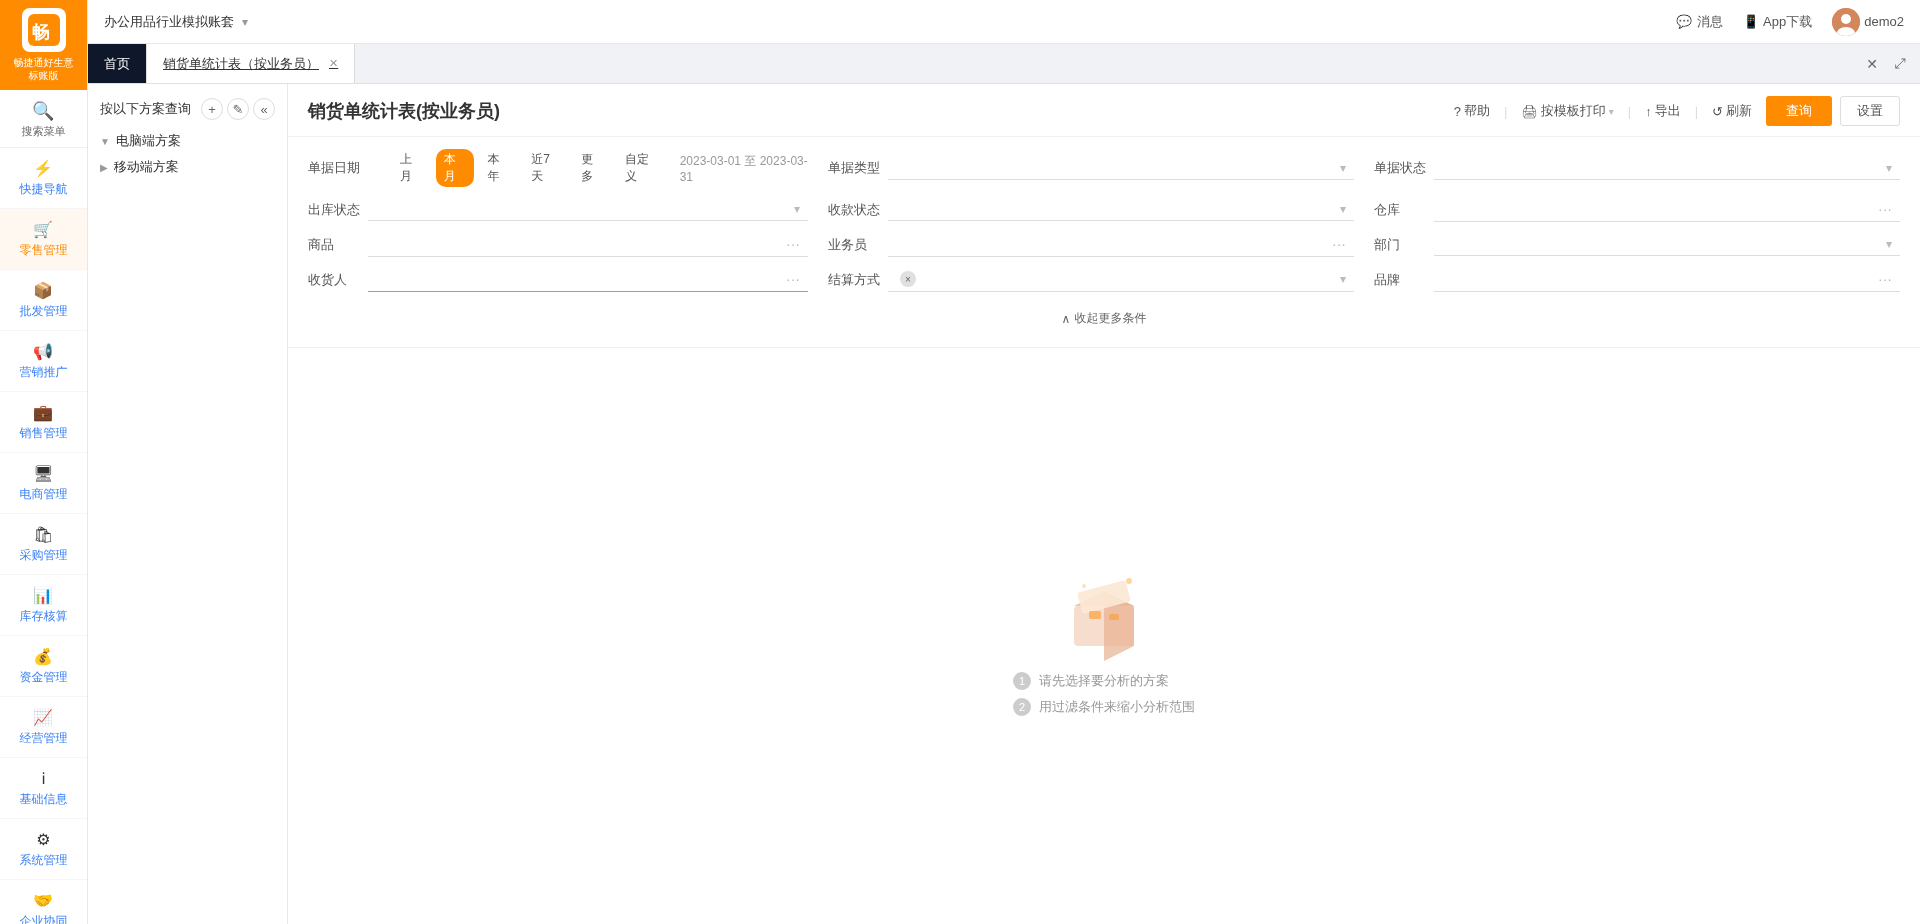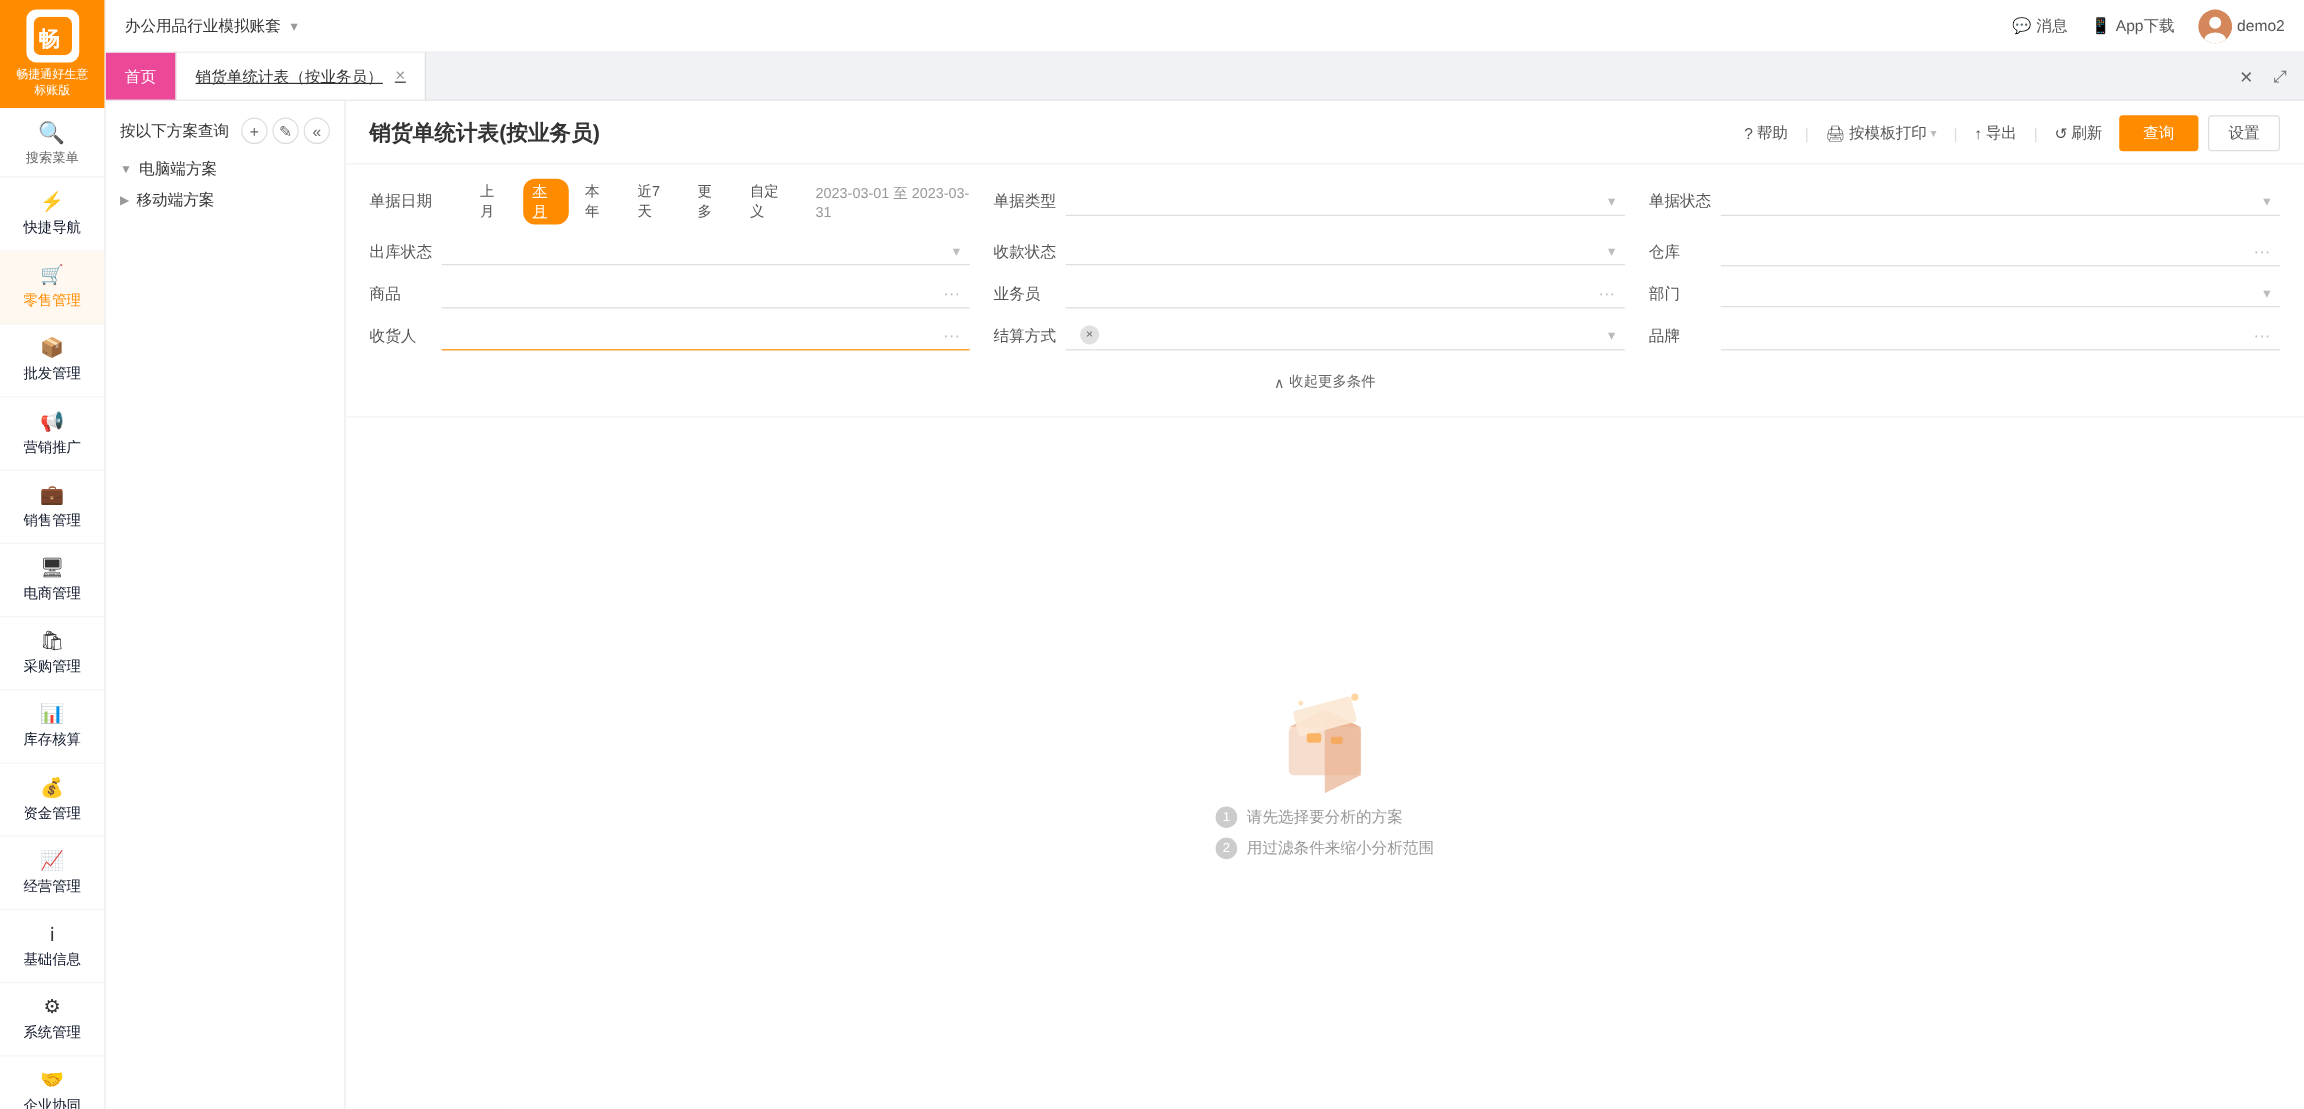--- a/index.html
+++ b/index.html
@@ -9,41 +9,41 @@
     .sidebar { width: 88px; background: #fff; display: flex; flex-direction: column; align-items: center; border-right: 1px solid #e8e8e8; flex-shrink: 0; }
     .sidebar-logo { width: 100%; background: #ff8c00; padding: 8px 4px; display: flex; flex-direction: column; align-items: center; cursor: pointer; }
     .sidebar-logo-icon { width: 44px; height: 44px; background: #fff; border-radius: 8px; display: flex; align-items: center; justify-content: center; margin-bottom: 4px; }
     .sidebar-logo-icon svg { width: 32px; height: 32px; }
     .sidebar-logo-text { color: #fff; font-size: 11px; text-align: center; line-height: 1.3; }
     .sidebar-search { width: 100%; padding: 8px 0; display: flex; flex-direction: column; align-items: center; cursor: pointer; border-bottom: 1px solid #f0f0f0; }
     .sidebar-search span { font-size: 11px; color: #666; margin-top: 2px; }
     .sidebar-nav { width: 100%; display: flex; flex-direction: column; align-items: center; flex: 1; overflow-y: auto; }
     .sidebar-nav-item { width: 100%; display: flex; flex-direction: column; align-items: center; padding: 10px 4px; cursor: pointer; border-bottom: 1px solid #f5f5f5; }
     .sidebar-nav-item.active { background: #fff8f0; color: #ff8c00; }
-    .sidebar-nav-item span { font-size: 12px; color: #0f172a; margin-top: 3px; text-align: center; }
+    .sidebar-nav-item span { font-size: 12px; color: #3b82f6; margin-top: 3px; text-align: center; }
     .sidebar-nav-item.active span { color: #ff8c00; }
     .nav-icon { width: 20px; height: 20px; display: flex; align-items: center; justify-content: center; font-size: 16px; }
 
     
     .main { flex: 1; display: flex; flex-direction: column; overflow: hidden; }
 
     
     .topbar { height: 44px; background: #fff; border-bottom: 1px solid #e8e8e8; display: flex; align-items: center; padding: 0 16px; justify-content: space-between; flex-shrink: 0; }
     .topbar-left { display: flex; align-items: center; gap: 8px; }
     .topbar-breadcrumb { font-size: 13px; color: #333; }
     .topbar-dropdown-icon { color: #999; font-size: 12px; cursor: pointer; }
     .topbar-right { display: flex; align-items: center; gap: 20px; }
     .topbar-right-item { display: flex; align-items: center; gap: 4px; cursor: pointer; color: #555; font-size: 13px; }
     .avatar { width: 28px; height: 28px; border-radius: 50%; background: #d4875a; display: flex; align-items: center; justify-content: center; color: #fff; font-size: 11px; overflow: hidden; }
 
     
     .tabbar { height: 40px; background: #f0f2f5; display: flex; align-items: center; flex-shrink: 0; border-bottom: 1px solid #e0e0e0; }
     .tab { height: 100%; display: flex; align-items: center; padding: 0 16px; cursor: pointer; font-size: 13px; color: #555; border-right: 1px solid #ddd; gap: 6px; }
     .tab.active { background: #fff; color: #333; font-weight: 500; text-decoration: underline; }
-    .tab-home { background: #ec4899; color: #fff; }
+    .tab-home { background: #0f172a; color: #fff; }
     .tab-close { font-size: 11px; color: #999; cursor: pointer; margin-left: 4px; }
     .tabbar-actions { margin-left: auto; display: flex; align-items: center; gap: 4px; padding-right: 8px; }
     .tabbar-action-btn { width: 24px; height: 24px; display: flex; align-items: center; justify-content: center; cursor: pointer; color: #666; font-size: 14px; }
 
     
     .content { flex: 1; display: flex; overflow: hidden; background: #fff; }
 
     
     .left-panel { width: 200px; border-right: 1px solid #e8e8e8; padding: 10px 0; overflow-y: auto; flex-shrink: 0; }
     .left-panel-header { display: flex; align-items: center; justify-content: space-between; padding: 4px 12px 8px; }
@@ -276,21 +276,21 @@
         </div>
       </div>
 
       <div class="filter-area">
 
         <div class="filter-row">
           <div class="filter-item" style="min-width:400px;max-width:500px;gap:24px;">
             <span class="filter-label">单据日期</span>
             <div class="date-filter">
               <span class="date-tab">上月</span>
-              <span class="date-tab active" style="background:#ff8c00;color:#fff;border-radius:10px;padding:2px 8px;text-decoration:underline;">本月</span>
+              <span class="date-tab active" style="background:#ff8c00;color:#fff;border-radius:10px;padding:2px 8px;">本月</span>
               <span class="date-tab">本年</span>
               <span class="date-tab">近7天</span>
               <span class="date-tab">更多</span>
               <span class="date-tab">自定义</span>
               <span class="date-range">2023-03-01 至 2023-03-31</span>
             </div>
           </div>
           <div class="filter-separator"></div>
           <div class="filter-item" style="flex:1;">
             <span class="filter-label">单据类型</span>

